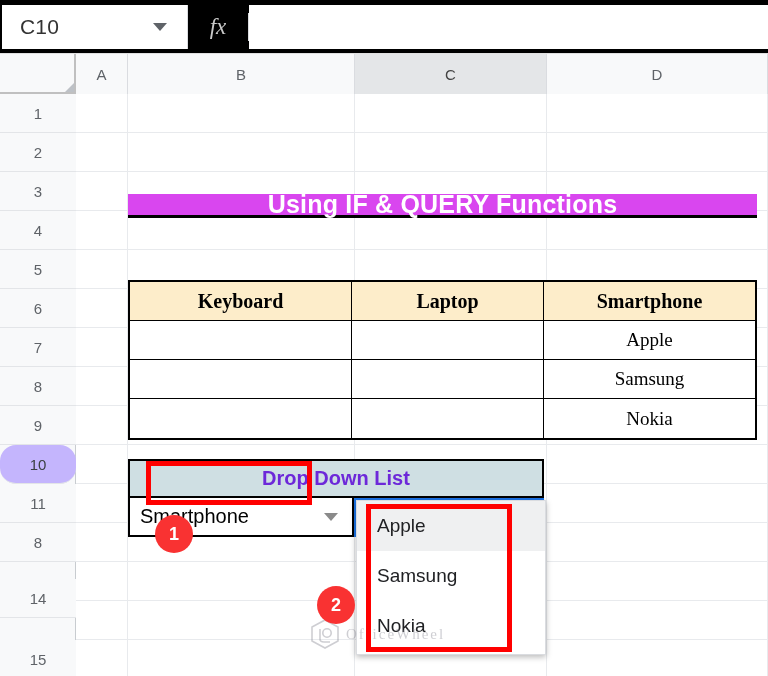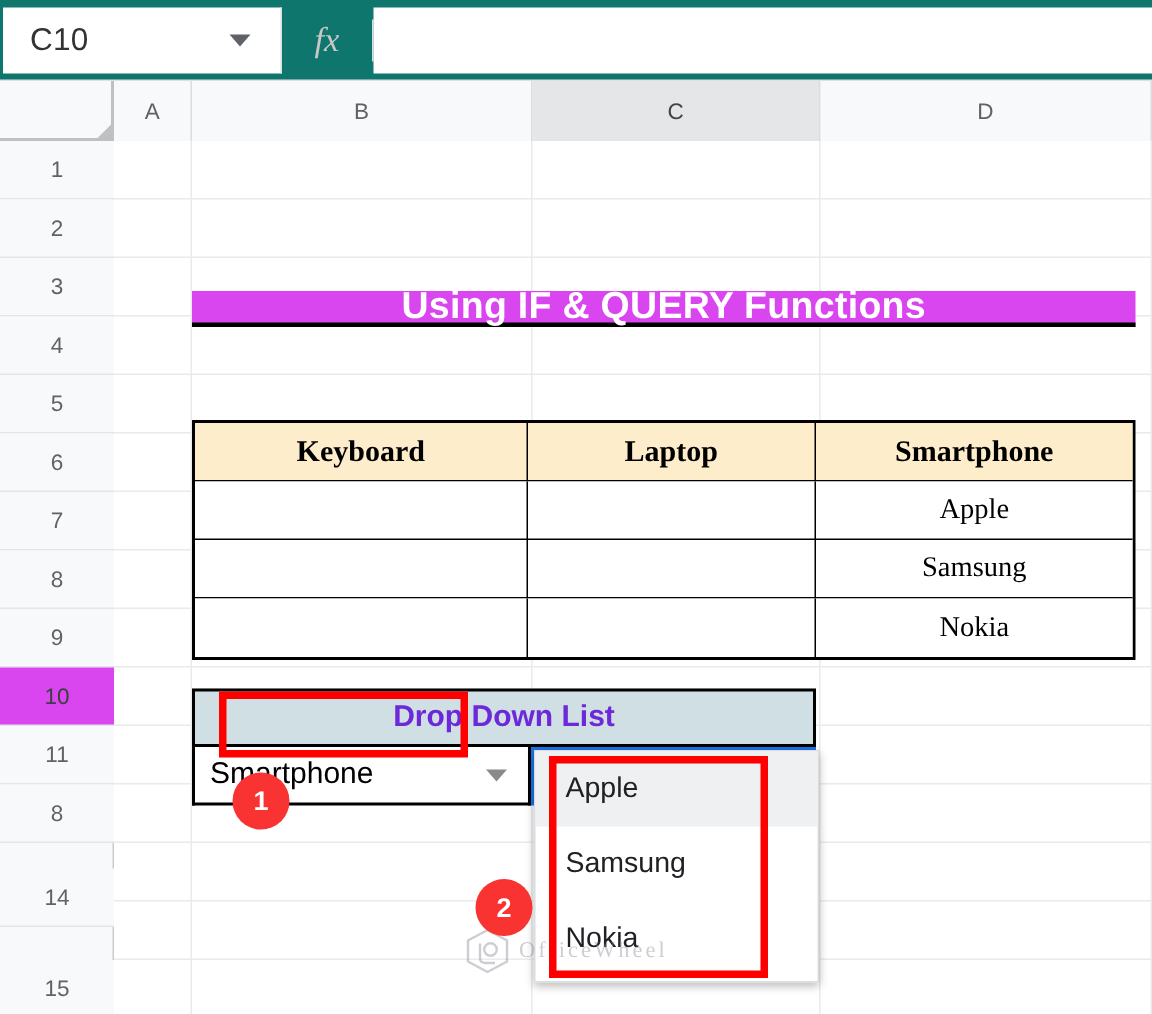--- a/index.html
+++ b/index.html
@@ -7,21 +7,21 @@
     width: 768px; height: 676px;
     background: #ffffff;
     font-family: "Liberation Sans", sans-serif;
     overflow: hidden;
   }
   #app { position: relative; width: 768px; height: 676px; background: #fff; }
 
   
   .fbar {
     position: absolute; left: 0; top: 0; width: 768px; height: 54px;
-    background: #0f766e;
+    background: #000000;
     border-bottom: 1px solid #e0e0e0;
     display: flex; align-items: center;
   }
   .namebox {
     position: relative;
     width: 186px; height: 44px; margin-left: 2px;
     background: #fff;
     border-right: 1px solid #dadce0;
     display: flex; align-items: center;
   }
@@ -76,21 +76,21 @@
     border-right: 1px solid #c8ccd0;
     background: #f8f9fa;
   }
   .rowhead {
     position: absolute; left: 0; width: 76px; height: 39px;
     border-bottom: 1px solid #e3e5e8;
     background: #f8f9fa;
     display: flex; align-items: center; justify-content: center;
     font-size: 15px; color: #5f6368;
   }
-  .rowhead.sel { background: #d946ef; color: #3c4043; }
+  .rowhead.sel { background: #c4b5fd; color: #3c4043; border-radius: 16px; }
 
   .cells {
     position: absolute; left: 76px; top: 40px; right: 0; bottom: 0;
     background: #fff;
     overflow: hidden;
   }
   .gridline-h { position: absolute; left: 0; right: 0; height: 1px; background: #e8eaed; }
   .gridline-v { position: absolute; top: 0; bottom: 0; width: 1px; background: #e8eaed; }
 
   

